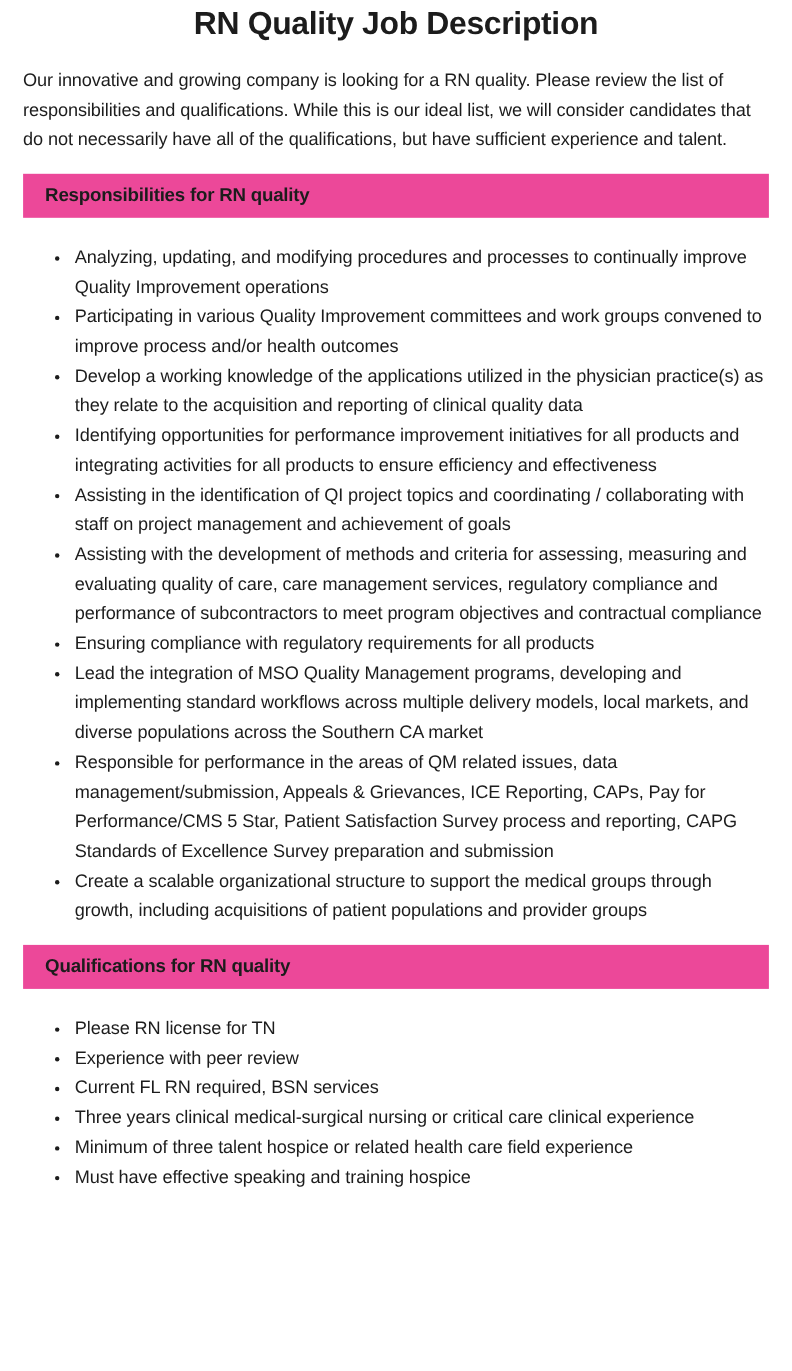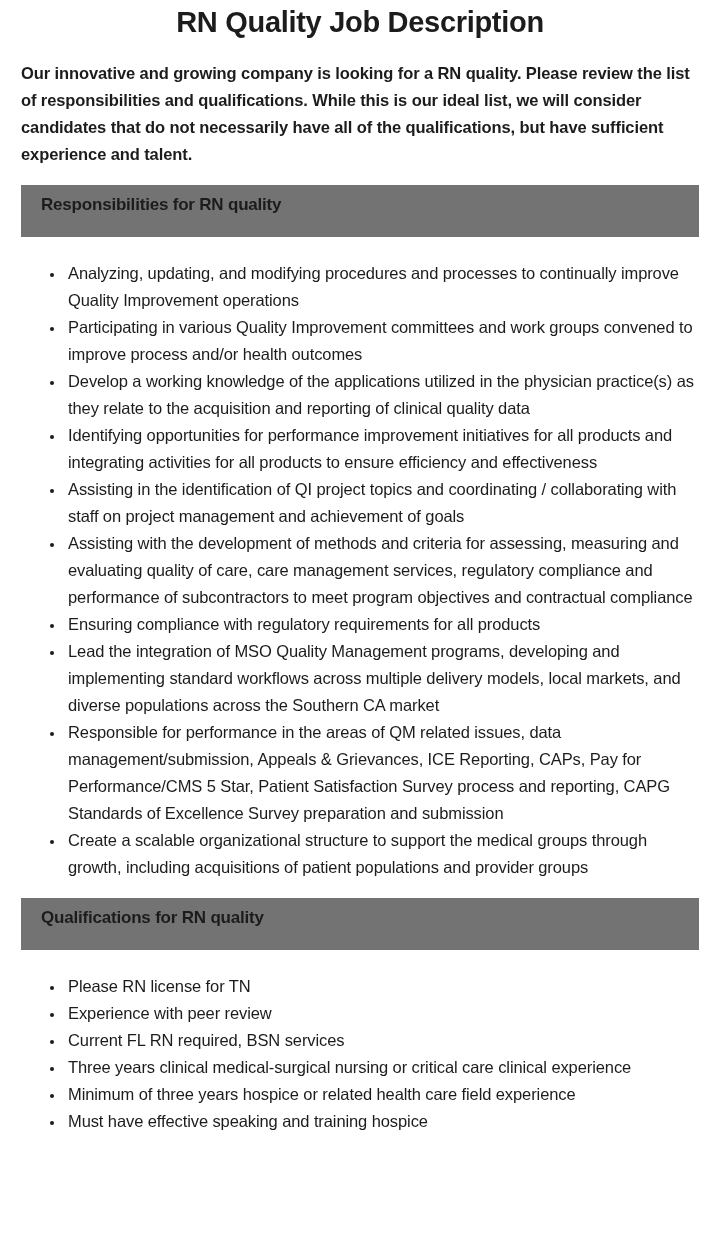--- a/index.html
+++ b/index.html
@@ -25,29 +25,28 @@
     letter-spacing: -0.3px;
     margin: 0;
     padding-top: 4px;
     line-height: 36px;
   }
   .intro {
     font-size: 16.5px;
     line-height: 27px;
     margin: 20px 0 0 0;
     letter-spacing: -0.1px;
-    font-weight: bold;
   }
   .section { margin-top: 17px; }
   .section-bar {
-    background: #737373;
+    background: #ec4899;
     font-size: 17px;
     font-weight: bold;
     letter-spacing: -0.2px;
-    padding: 10px 20px 23px 20px;
+    padding: 10px 20px 11px 20px;
     line-height: 19px;
   }
   ul.bullet-list {
     margin: 23px 0 0 0;
     padding: 0 0 0 44px;
     font-size: 16.5px;
     line-height: 27px;
     letter-spacing: -0.1px;
   }
   ul.bullet-list li {
@@ -83,18 +82,18 @@
       </ul>
   </div>
 
   <div class="section">
     <div class="section-bar">Qualifications for RN quality</div>
     <ul class="bullet-list">
         <li>Please RN license for TN</li>
         <li>Experience with peer review</li>
         <li>Current FL RN required, BSN services</li>
         <li>Three years clinical medical-surgical nursing or critical care clinical experience</li>
-        <li>Minimum of three years hospice or related health care field experience</li>
+        <li>Minimum of three talent hospice or related health care field experience</li>
         <li>Must have effective speaking and training hospice</li>
       </ul>
   </div>
 
 </div>
 
 </body></html>

